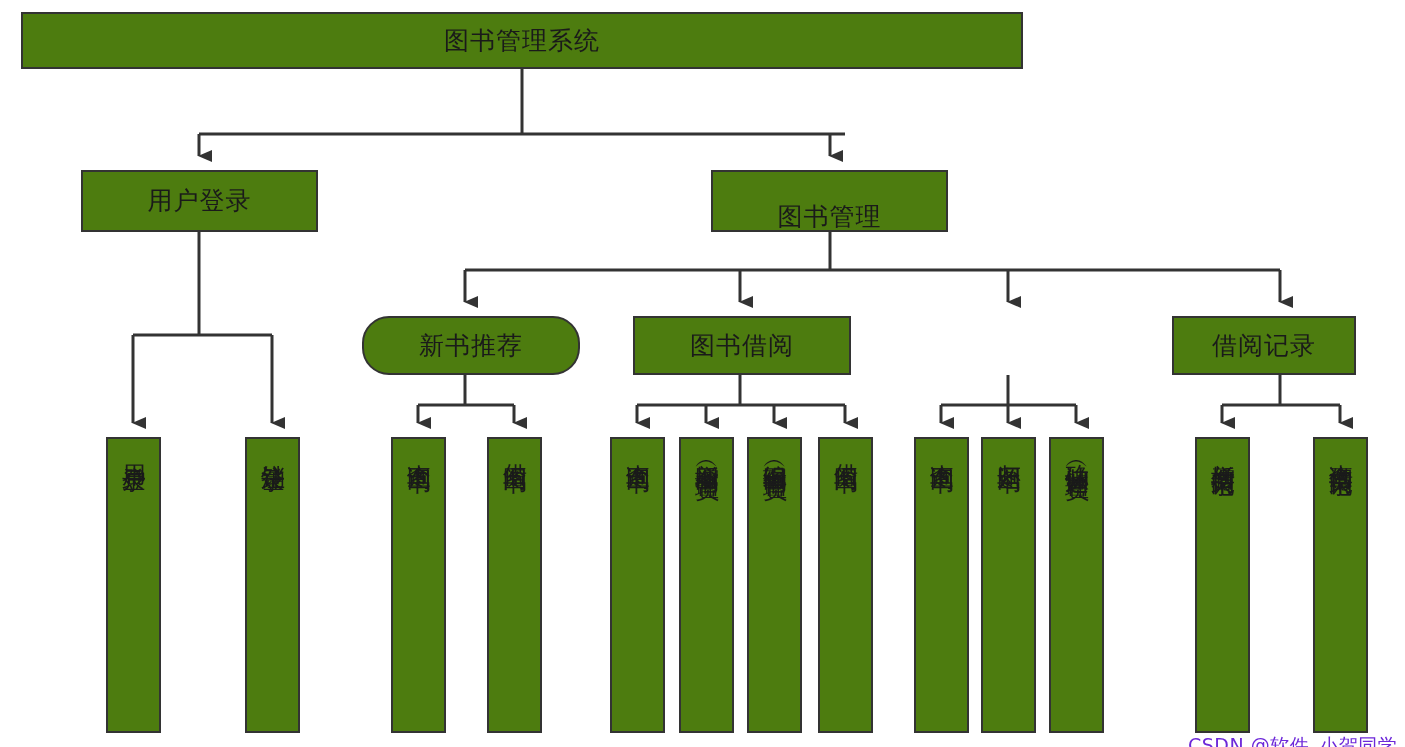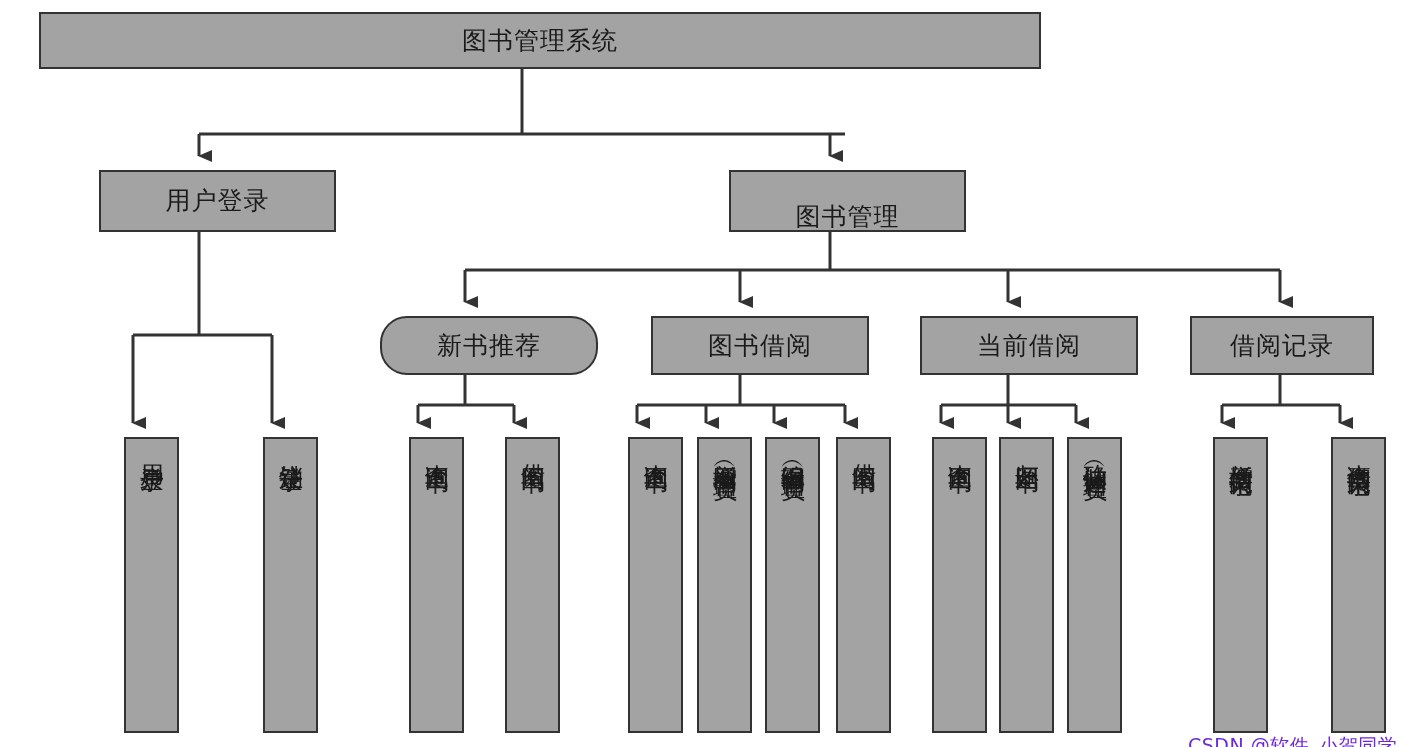--- a/index.html
+++ b/index.html
@@ -20,27 +20,26 @@
   #edges {
     position: absolute;
     left: 0;
     top: 0;
     width: 1405px;
     height: 747px;
   }
   .node {
     position: absolute;
     box-sizing: border-box;
-    background: #a3a3a3;
+    background: #4d7c0f;
     border: 2.5px solid #333333;
     display: flex;
     align-items: center;
     justify-content: center;
     color: #1a1a1a;
-    margin-left: 18px;
   }
   .node.horiz .node-label {
     font-size: 25px;
     line-height: 1.1;
     letter-spacing: 1px;
     white-space: nowrap;
   }
   .node.vert {
     align-items: flex-start;
     justify-content: center;
@@ -131,23 +130,20 @@
   <div class="node horiz" style="left:711px; top:170px; width:237px; height:62px;align-items:flex-end;">
     <span class="node-label">图书管理</span>
   </div>
 
   <div class="node horiz" style="left:362px; top:316px; width:218px; height:59px;border-radius:27px;">
     <span class="node-label">新书推荐</span>
   </div>
   <div class="node horiz" style="left:633px; top:316px; width:218px; height:59px;text-align:right;">
     <span class="node-label">图书借阅</span>
   </div>
-  <div class="node horiz" style="left:902px; top:316px; width:218px; height:59px;">
-    <span class="node-label">当前借阅</span>
-  </div>
   <div class="node horiz" style="left:1172px; top:316px; width:184px; height:59px;">
     <span class="node-label">借阅记录</span>
   </div>
 
   <div class="node vert" style="left:106px; top:437px; width:55px; height:296px;">
     <span class="node-label">用户登录</span>
   </div>
   <div class="node vert" style="left:245px; top:437px; width:55px; height:296px;">
     <span class="node-label">注销登录</span>
   </div>

